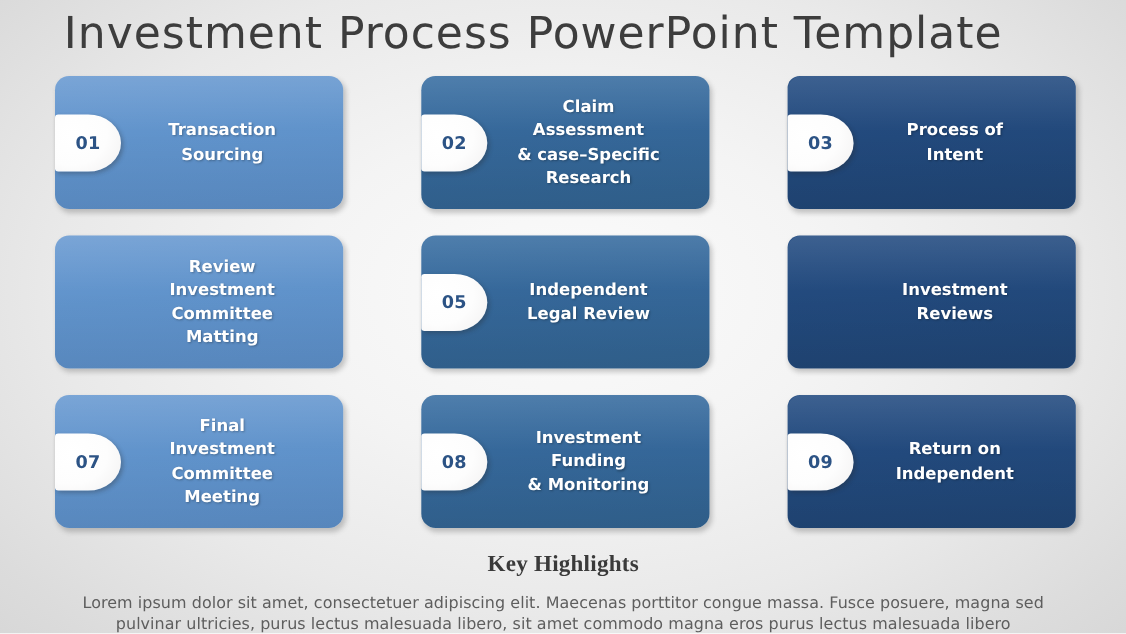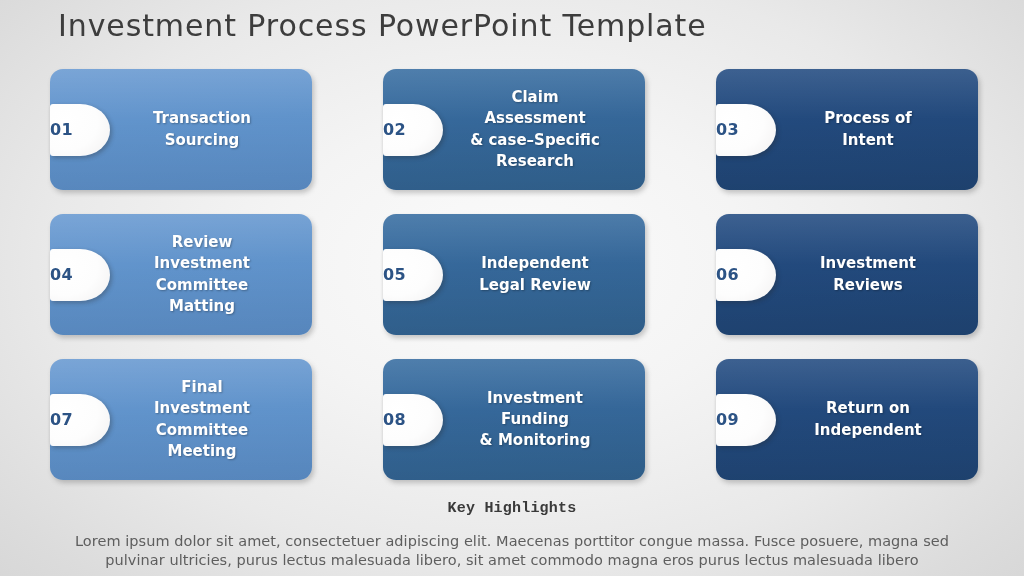--- a/index.html
+++ b/index.html
@@ -26,21 +26,21 @@
         #dcdcdc 80%,
         #d2d2d2 100%);
   }
 
   
   #title {
     position: absolute;
     left: 58px;
     top: 8px;
     font-family: "DejaVu Sans", sans-serif;
-    font-size: 30px;
+    font-size: 40px;
     font-weight: 400;
     letter-spacing: 0.9px;
     color: #3d3d3d;
     white-space: nowrap;
   }
 
   
   #grid {
     position: absolute;
     left: 50px;
@@ -58,21 +58,21 @@
     position: relative;
     border-radius: 13px;
     box-sizing: border-box;
     display: flex;
     align-items: center;
     justify-content: center;
     box-shadow: 2px 3px 5px rgba(90, 90, 90, 0.33);
   }
   .card.tone-light  { background: linear-gradient(175deg, #6b9bd2 0%, #6093cb 45%, #5b8dc6 100%); }
   .card.tone-mid    { background: linear-gradient(175deg, #3b70a3 0%, #356799 45%, #31628f 100%); }
-  .card.tone-dark   { background: linear-gradient(175deg, #274f84 0%, #22497c 45%, #1f4473 100%); }
+  .card.tone-dark   { background: linear-gradient(175deg, #274f84 0%, #22497c 45%, #1f4473 100%); border-radius: 11px; }
 
   
   .card::after {
     content: "";
     position: absolute;
     inset: 0;
     border-radius: 13px;
     background: linear-gradient(180deg, rgba(255,255,255,0.10) 0%, rgba(255,255,255,0.0) 42%, rgba(0,0,0,0.05) 100%);
     pointer-events: none;
   }
@@ -86,21 +86,21 @@
     width: 60px;
     height: 52px;
     border-top-right-radius: 30px 26px;
     border-bottom-right-radius: 30px 26px;
     border-top-left-radius: 3px;
     border-bottom-left-radius: 3px;
     background: radial-gradient(ellipse 120% 120% at 25% 35%, #ffffff 0%, #fdfdfd 45%, #eceaea 100%);
     box-shadow: 2px 2px 4px rgba(40, 40, 40, 0.30);
     display: flex;
     align-items: center;
-    justify-content: flex-start;
+    justify-content: center;
     z-index: 3;
   }
   .badge-num {
     font-family: "DejaVu Sans", sans-serif;
     font-size: 16px;
     font-weight: 700;
     letter-spacing: 0.3px;
     color: #2c5385;
   }
 
@@ -122,22 +122,22 @@
 
   
   #footer {
     position: absolute;
     left: 0;
     right: 0;
     top: 500px;
     text-align: center;
   }
   #footer-heading {
-    font-family: Liberation Mono, monospace;
-    font-size: 15px;
+    font-family: Liberation Serif, serif;
+    font-size: 21px;
     font-weight: 700;
     color: #3a3a3a;
     letter-spacing: 0.2px;
   }
   #footer-body {
     margin: 15px auto 0;
     width: 900px;
     font-family: "DejaVu Sans", sans-serif;
     font-size: 14.5px;
     font-weight: 400;
@@ -171,39 +171,33 @@
 Research</div>
       </div>
       <div class="card tone-dark">
         <div class="badge">
           <span class="badge-num">03</span>
         </div>
         <div class="card-label">Process of
 Intent</div>
       </div>
       <div class="card tone-light">
-        <div class="badge">
-          <span class="badge-num">04</span>
-        </div>
         <div class="card-label">Review
 Investment
 Committee
 Matting</div>
       </div>
       <div class="card tone-mid">
         <div class="badge">
           <span class="badge-num">05</span>
         </div>
         <div class="card-label">Independent
 Legal Review</div>
       </div>
       <div class="card tone-dark">
-        <div class="badge">
-          <span class="badge-num">06</span>
-        </div>
         <div class="card-label">Investment
 Reviews</div>
       </div>
       <div class="card tone-light">
         <div class="badge">
           <span class="badge-num">07</span>
         </div>
         <div class="card-label">Final
 Investment
 Committee

